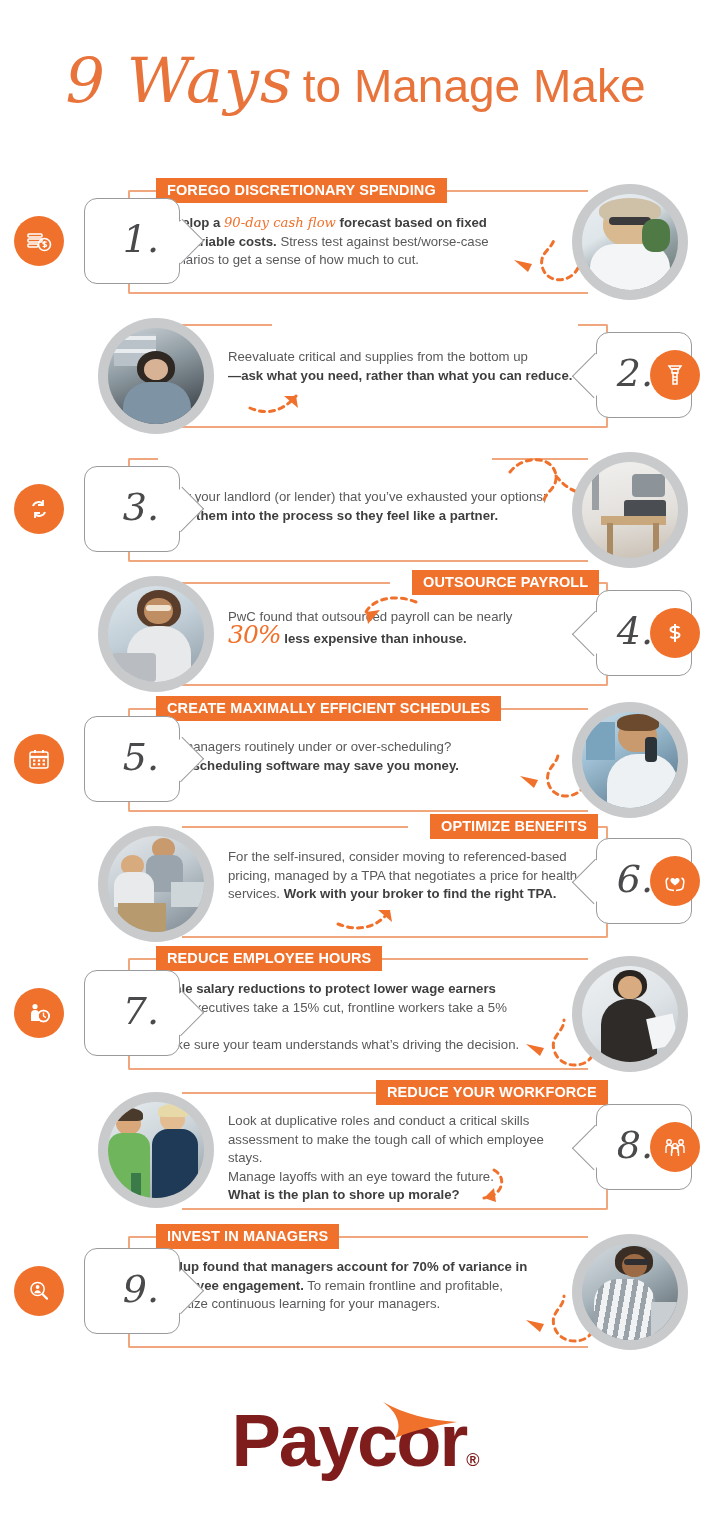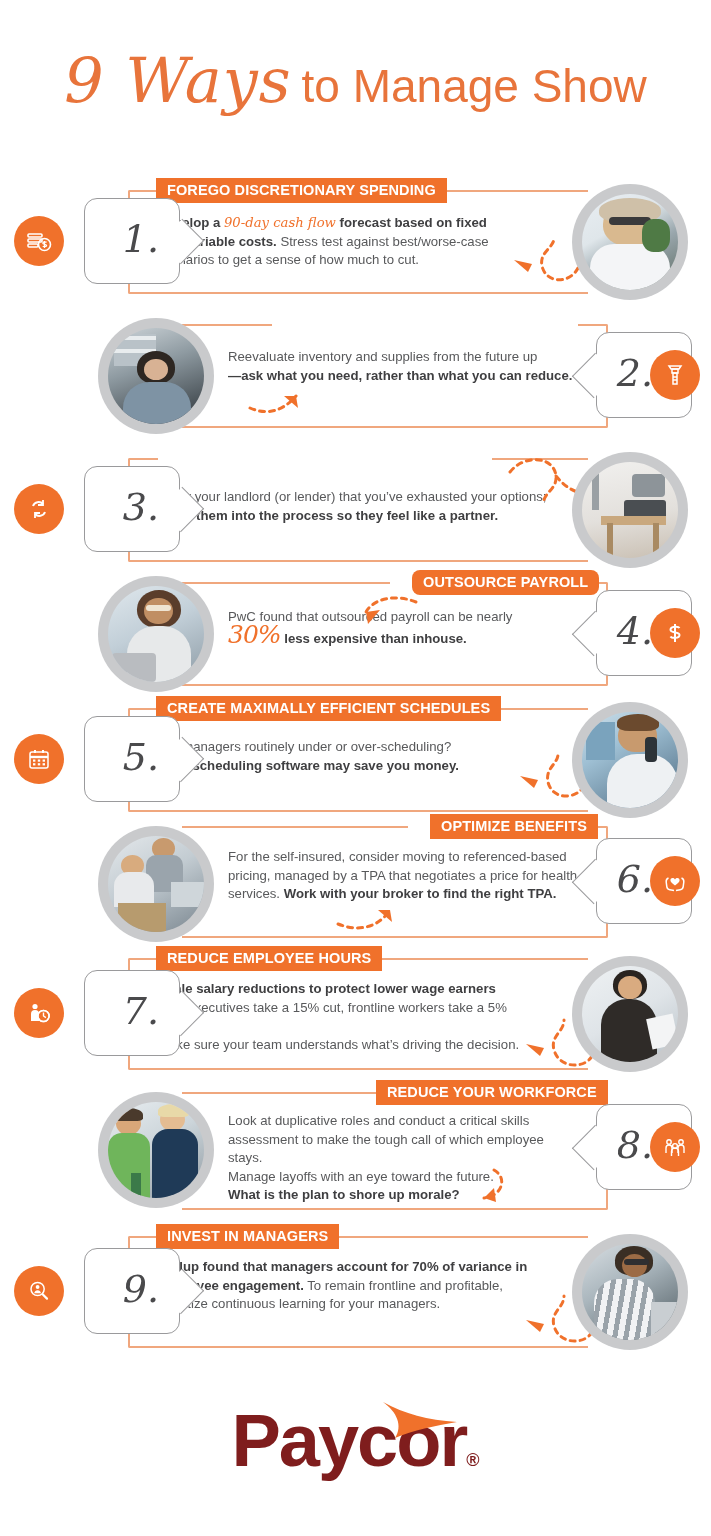--- a/index.html
+++ b/index.html
@@ -136,21 +136,21 @@
   }
   .logo-text .reg{font-size:18px;vertical-align:baseline;letter-spacing:0;}
   .logo-arrow{position:absolute;top:2px;left:150px;}
 </style>
 </head>
 <body>
 
 <div class="page">
 
   <div class="title-wrap">
-    <span class="title-script">9 Ways</span><span class="title-rest">to Manage Show</span>
+    <span class="title-script">9 Ways</span><span class="title-rest">to Manage Make</span>
   </div>
 
   <div class="row left" style="top:176px;">
     <div class="frame" style="left:128px;width:460px;">
       <div class="frame-notch" style="left:28px;width:262px;"></div>
     </div>
     <div class="banner" style="left:156px;">FOREGO DISCRETIONARY SPENDING</div>
     <div class="body-text" style="left:158px;width:340px;">
       <b><span>Develop a </span></b><span class="hand">90-day cash flow</span><b><span> forecast based on fixed</span></b><br>
       <b><span>and variable costs.</span></b><span> Stress test against best/worse-case</span><br>
@@ -184,21 +184,21 @@
       <path d="M128 50 C120 66, 96 66, 92 48 C89 34, 104 30, 104 20" fill="none" stroke="#F0712B" stroke-width="3" stroke-dasharray="5 5" stroke-linecap="round"></path>
       <path d="M92 48 L74 44 L88 56 Z" fill="#F0712B" transform="translate(-10,-2)"></path>
     </svg>
   </div>
 
   <div class="row right" style="top:310px;">
     <div class="frame" style="left:182px;width:426px;">
       <div class="frame-notch" style="right:28px;width:306px;"></div>
     </div>
     <div class="body-text" style="left:228px;width:350px;">
-      <span>Reevaluate inventory and supplies from the future up</span><br>
+      <span>Reevaluate critical and supplies from the bottom up</span><br>
       <b><span>—ask what you need, rather than what you can reduce.</span></b>
     </div>
     <div class="numbubble" style="left:596px;">
       <div class="bub"></div>
         <div class="tip"></div>
       <div class="num">2.</div>
     </div>
     <div class="icon-disc" style="left:650px;">
       <svg width="28" height="28" viewBox="0 0 28 28" fill="none" stroke="#fff" stroke-width="1.5">
         <path d="M8 5h12l-2 3H10z"></path>
@@ -260,21 +260,21 @@
       <path d="M40 22 C54 4, 84 6, 86 26 C87 38, 76 42, 74 50" fill="none" stroke="#F0712B" stroke-width="3" stroke-dasharray="5 5" stroke-linecap="round"></path>
       <path d="M86 26 C96 38, 104 42, 116 44" fill="none" stroke="#F0712B" stroke-width="3" stroke-dasharray="5 5" stroke-linecap="round"></path>
       <path d="M116 44 L104 40 L108 54 Z" fill="#F0712B"></path>
     </svg>
   </div>
 
   <div class="row right" style="top:568px;">
     <div class="frame" style="left:182px;width:426px;">
       <div class="frame-notch" style="right:28px;width:188px;"></div>
     </div>
-    <div class="banner" style="left:412px;border-radius:8px;">OUTSOURCE PAYROLL</div>
+    <div class="banner" style="left:412px;">OUTSOURCE PAYROLL</div>
     <div class="body-text" style="left:228px;width:330px;top:40px;">
       <span>PwC found that outsourced payroll can be nearly</span><br>
       <span class="big-pct">30%</span><b><span> less expensive than inhouse.</span></b>
     </div>
     <div class="numbubble" style="left:596px;">
       <div class="bub"></div>
         <div class="tip"></div>
       <div class="num">4.</div>
     </div>
     <div class="icon-disc" style="left:650px;">

